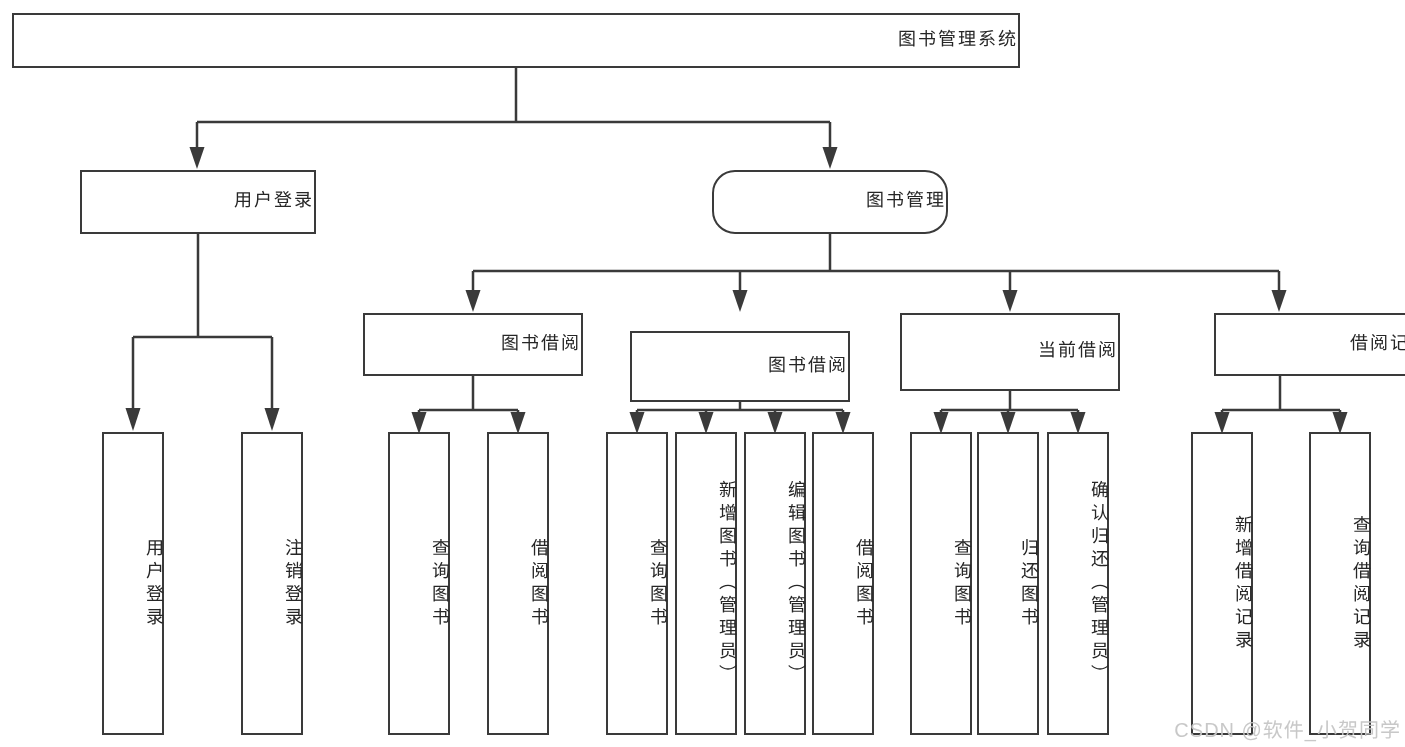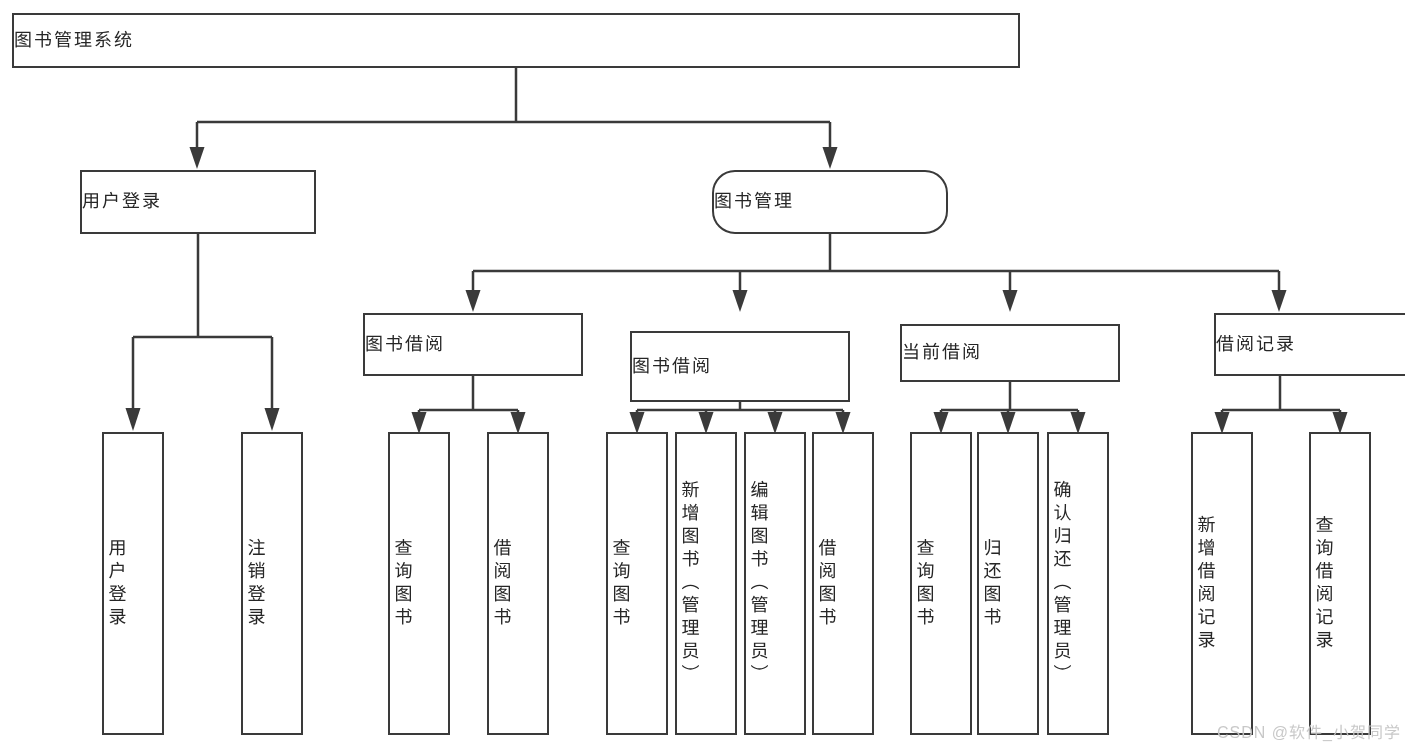--- a/index.html
+++ b/index.html
@@ -21,62 +21,63 @@
     width: 1405px; height: 747px;
     pointer-events: none;
   }
   .node {
     position: absolute;
     box-sizing: border-box;
     border: 2.5px solid #3a3a3a;
     background: #ffffff;
     display: flex;
     align-items: center;
-    justify-content: flex-start;
+    justify-content: flex-end;
     color: #262626;
     font-size: 18px;
     letter-spacing: 2px;
     text-align: center;
     line-height: 1.2;
+    font-family: Liberation Mono, monospace;
   }
   .node.leaf .vtext {
     writing-mode: vertical-rl;
     text-orientation: mixed;
     letter-spacing: 5px;
     font-size: 18px;
     white-space: nowrap;
   }
   
   #n-root   { left: 12px;   top: 13px;  width: 1008px; height: 55px; }
   #n-l2-0   { left: 80px;   top: 170px; width: 236px;  height: 64px; }
   #n-l2-1   { left: 712px;  top: 170px; width: 236px;  height: 64px; border-radius: 23px; }
   #n-l3-0   { left: 363px;  top: 313px; width: 220px;  height: 63px; }
   #n-l3-1   { left: 630px;  top: 331px; width: 220px;  height: 71px; }
-  #n-l3-2   { left: 900px;  top: 324px; width: 220px;  height: 58px; }
+  #n-l3-2   { left: 900px;  top: 313px; width: 220px;  height: 78px; }
   #n-l3-3   { left: 1170px; top: 313px; width: 218px;  height: 63px; margin-left: 44px; }
   
   .leaf { top: 432px; width: 62px; height: 303px; }
   #n-leaf-0  { left: 102px; }
   #n-leaf-1  { left: 241px; }
   #n-leaf-2  { left: 388px; }
   #n-leaf-3  { left: 487px; }
   #n-leaf-4  { left: 606px; }
   #n-leaf-5  { left: 675px; }
   #n-leaf-6  { left: 744px; }
   #n-leaf-7  { left: 812px; }
   #n-leaf-8  { left: 910px; }
   #n-leaf-9  { left: 977px; }
   #n-leaf-10 { left: 1047px; }
   #n-leaf-11 { left: 1191px; }
   #n-leaf-12 { left: 1309px; }
   .watermark {
     position: absolute;
     right: 4px;
     bottom: 4px;
-    font-size: 16px;
+    font-size: 20px;
     color: rgba(197, 197, 197, 0.95);
     letter-spacing: 1px;
     z-index: 10;
     white-space: nowrap;
   }
 </style>
 </head>
 <body>
 
 <div class="canvas">

